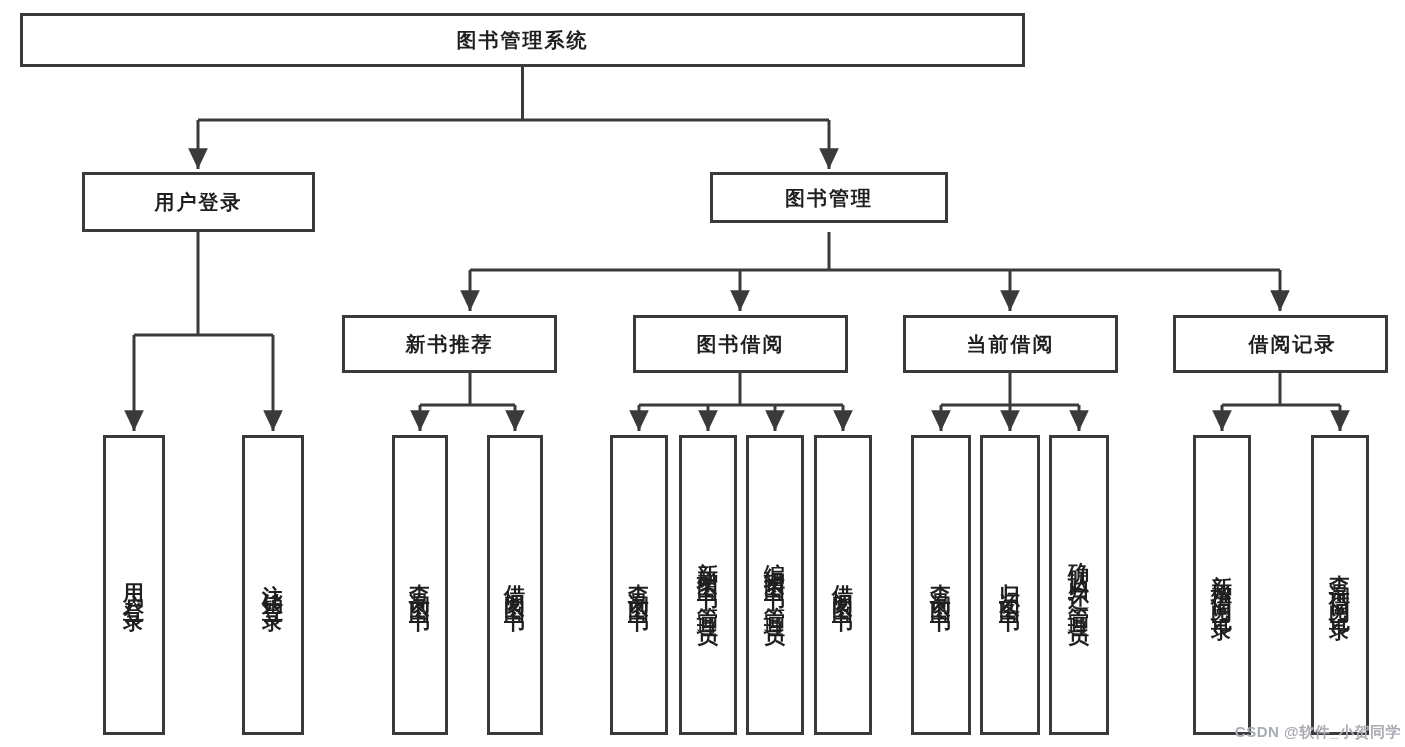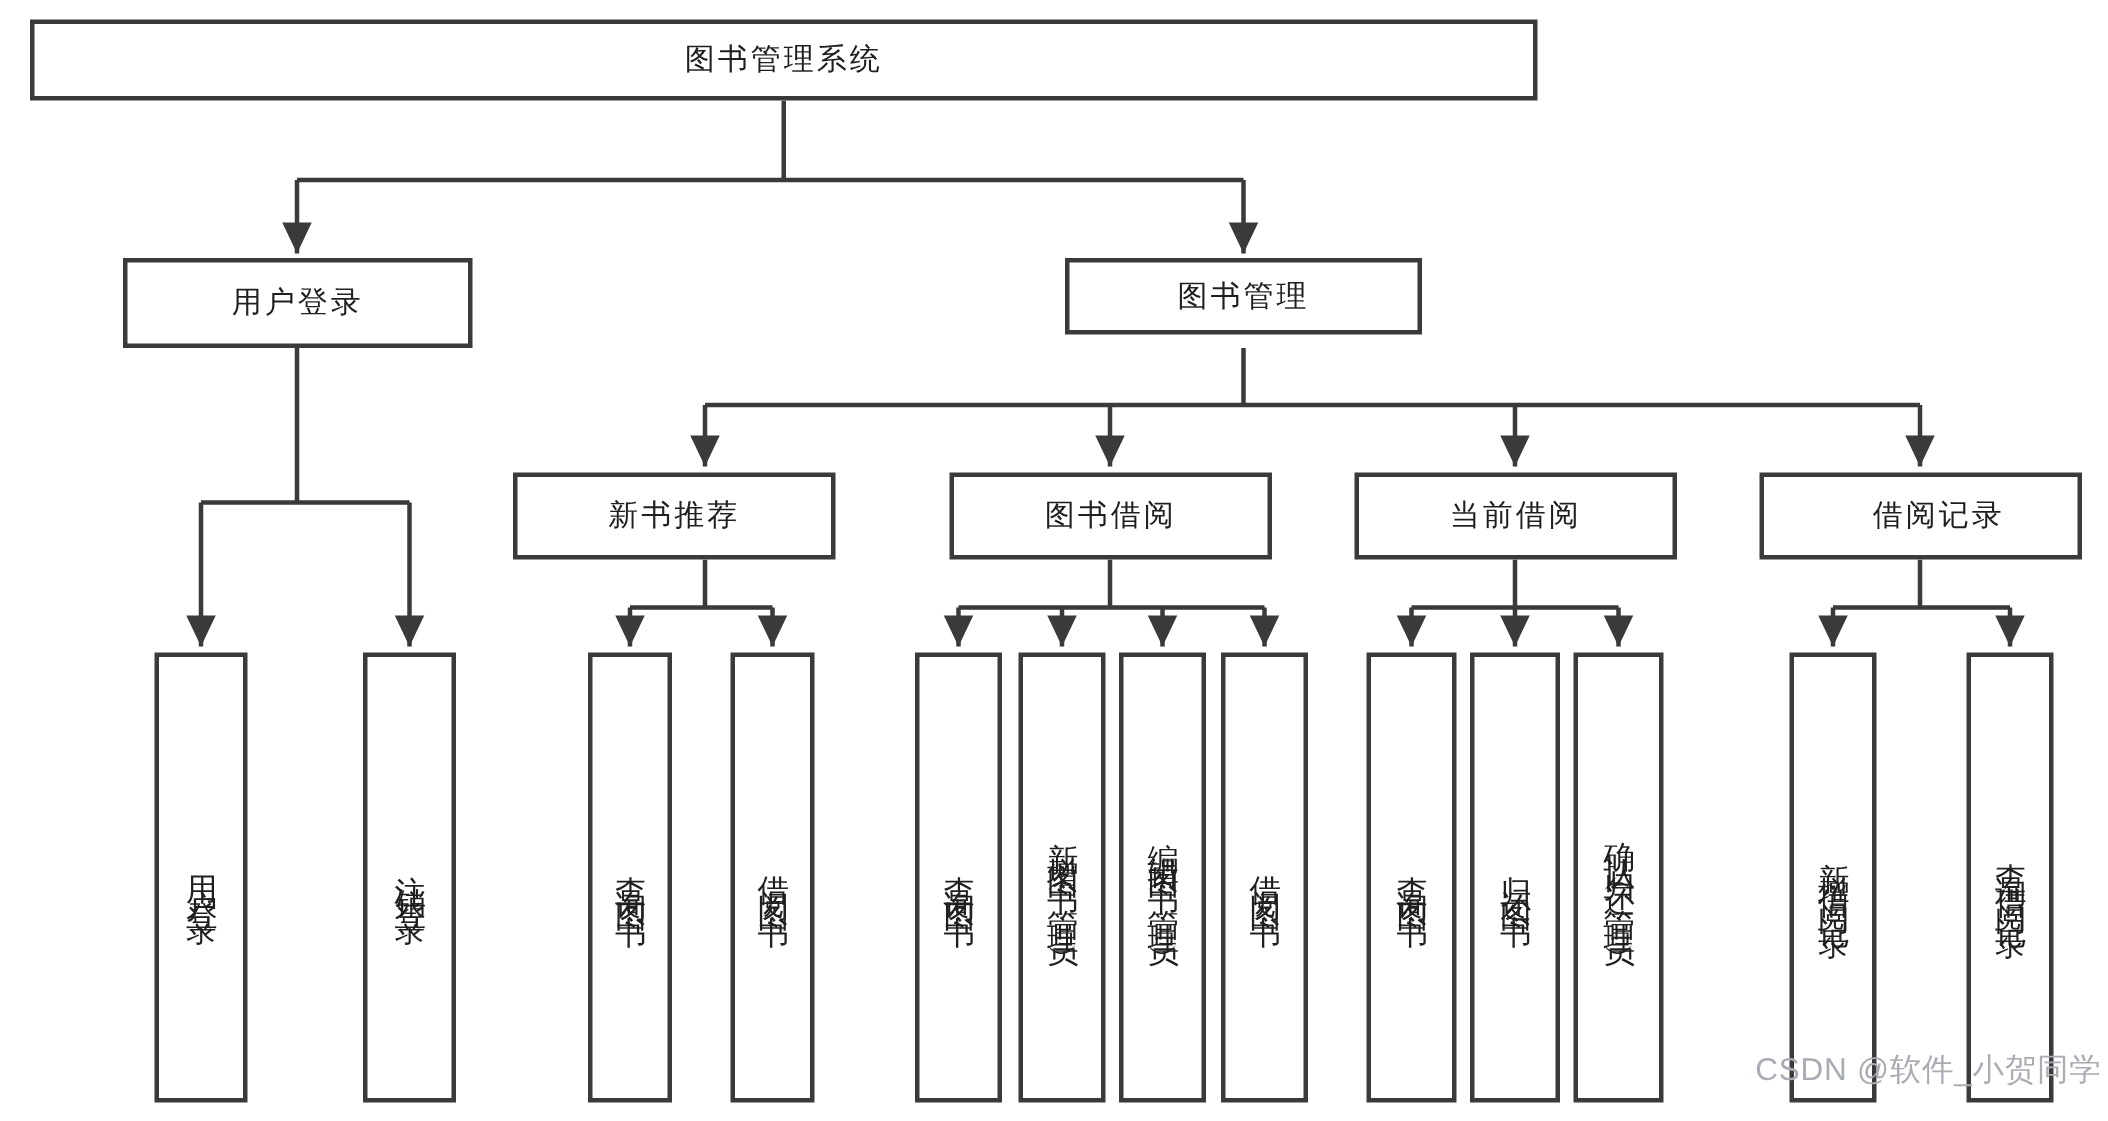--- a/index.html
+++ b/index.html
@@ -13,29 +13,30 @@
     position:relative;width:1405px;height:747px;background:var(--bg);
     font-family:"Liberation Sans","DejaVu Sans",sans-serif;color:var(--text);
     overflow:hidden;
   }
   .wires{position:absolute;left:0;top:0;width:1405px;height:747px;pointer-events:none;}
   .box{
     position:absolute;box-sizing:border-box;background:#fff;
     border:3px solid var(--line);
     display:flex;align-items:center;justify-content:center;
     line-height:1;
+    font-weight:bold;
   }
   .h-box{font-size:20px;letter-spacing:2px;}
   .v-box span{
     writing-mode:vertical-rl;text-orientation:mixed;
     font-size:21px;letter-spacing:9px;white-space:nowrap;
   }
   .watermark{
-    position:absolute;right:4px;bottom:20px;
-    font-size:21px;letter-spacing:0.5px;color:var(--wm);z-index:5;
+    position:absolute;right:4px;bottom:5px;
+    font-size:15px;letter-spacing:0.5px;color:var(--wm);z-index:5;font-weight:bold;
   }
 </style>
 </head>
 <body>
 
 <div class="canvas">
 
   <svg class="wires" width="1405" height="747" viewBox="0 0 1405 747" fill="none" stroke="#3a3a3a" stroke-width="3">
     <defs>
       <marker id="arrow" markerUnits="userSpaceOnUse" markerWidth="24" markerHeight="24" viewBox="-1 -10 22 20" refX="19" refY="0" orient="auto">

